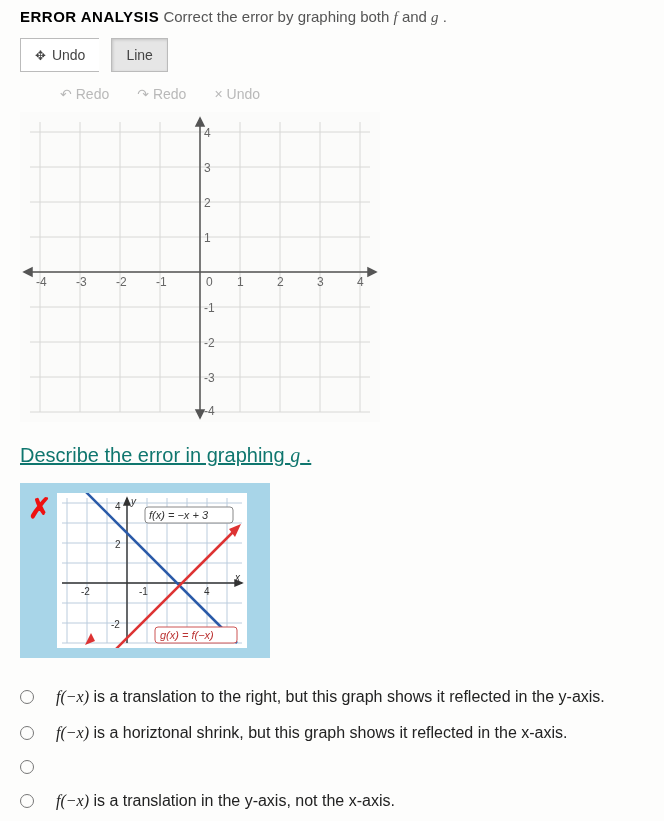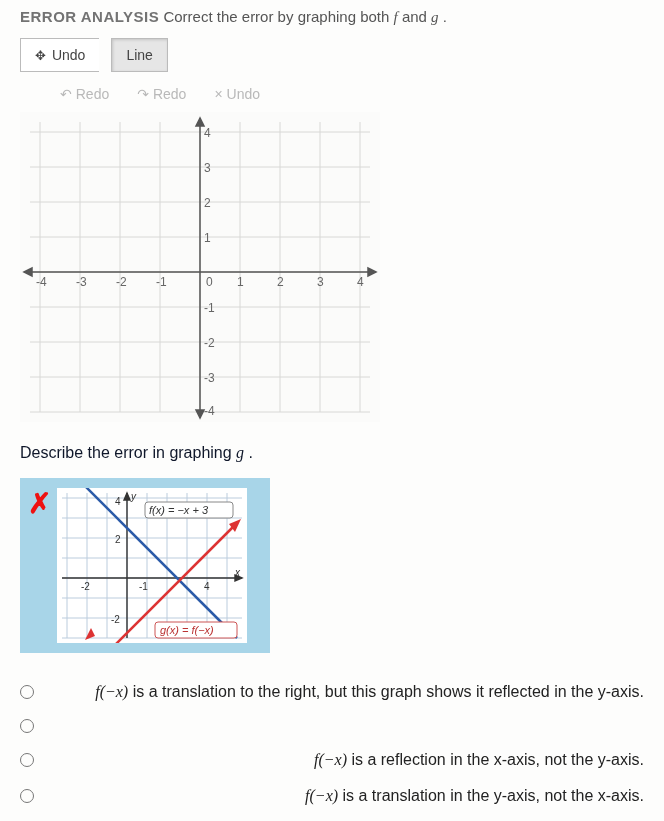--- a/index.html
+++ b/index.html
@@ -9,21 +9,21 @@
       width: 664px;
       padding: 8px 20px 20px 20px;
       color: #333;
     }
     .title-line {
       font-size: 15px;
       color: #555;
       margin-bottom: 12px;
     }
     .title-strong {
-      color: #737373;
+      color: #000000;
       font-weight: bold;
       letter-spacing: 0.5px;
       margin-top: 18px;
     }
     .math-i { font-style: italic; font-family: Georgia, serif; }
     .tool-row {
       display: flex;
       gap: 0;
       margin-bottom: 8px;
     }
@@ -51,23 +51,24 @@
       padding: 6px 0 10px 40px;
       font-size: 14px;
       color: #b9b9b9;
     }
     .action-btn { display: inline-flex; align-items: center; gap: 4px; cursor: pointer; }
     .graph-area {
       width: 360px;
       margin-bottom: 18px;
     }
     .describe {
-      font-size: 16px;
-      color: #0f172a;
+      font-size: 20px;
+      color: #0f766e;
       margin: 10px 0 16px 0;
+      text-decoration: underline;
     }
     .small-graph-box {
       width: 250px;
       background: #a8d5e8;
       padding: 10px 10px 10px 8px;
       display: flex;
       align-items: flex-start;
       gap: 6px;
       margin-bottom: 30px;
     }
@@ -78,21 +79,20 @@
       line-height: 1;
       padding-top: 2px;
     }
     .options { display: flex; flex-direction: column; gap: 18px; }
     .option-row {
       display: flex;
       align-items: center;
       gap: 22px;
       font-size: 16px;
       color: #222;
-      justify-content: space-between;
     }
     .radio {
       width: 14px; height: 14px;
       border: 1.5px solid #777;
       border-radius: 50%;
       flex-shrink: 0;
       cursor: pointer;
     }
     .fx {
       font-family: Georgia, serif;
@@ -247,22 +247,22 @@
   </svg>
 </div>
 
 <div class="options">
   <div class="option-row">
     <div class="radio"></div>
     <div><span class="fx">f(−x)</span><span> is a translation to the right, but this graph shows it reflected in the y-axis.</span></div>
   </div>
   <div class="option-row">
     <div class="radio"></div>
-  </div>
-  <div class="option-row">
-    <div class="radio"></div>
-    <div><span class="fx">f(−x)</span><span> is a reflection in the x-axis, not the y-axis.</span></div>
+    <div><span class="fx">f(−x)</span><span> is a horiztonal shrink, but this graph shows it reflected in the x-axis.</span></div>
+  </div>
+  <div class="option-row">
+    <div class="radio"></div>
   </div>
   <div class="option-row">
     <div class="radio"></div>
     <div><span class="fx">f(−x)</span><span> is a translation in the y-axis, not the x-axis.</span></div>
   </div>
 </div>
 
 </body></html>

